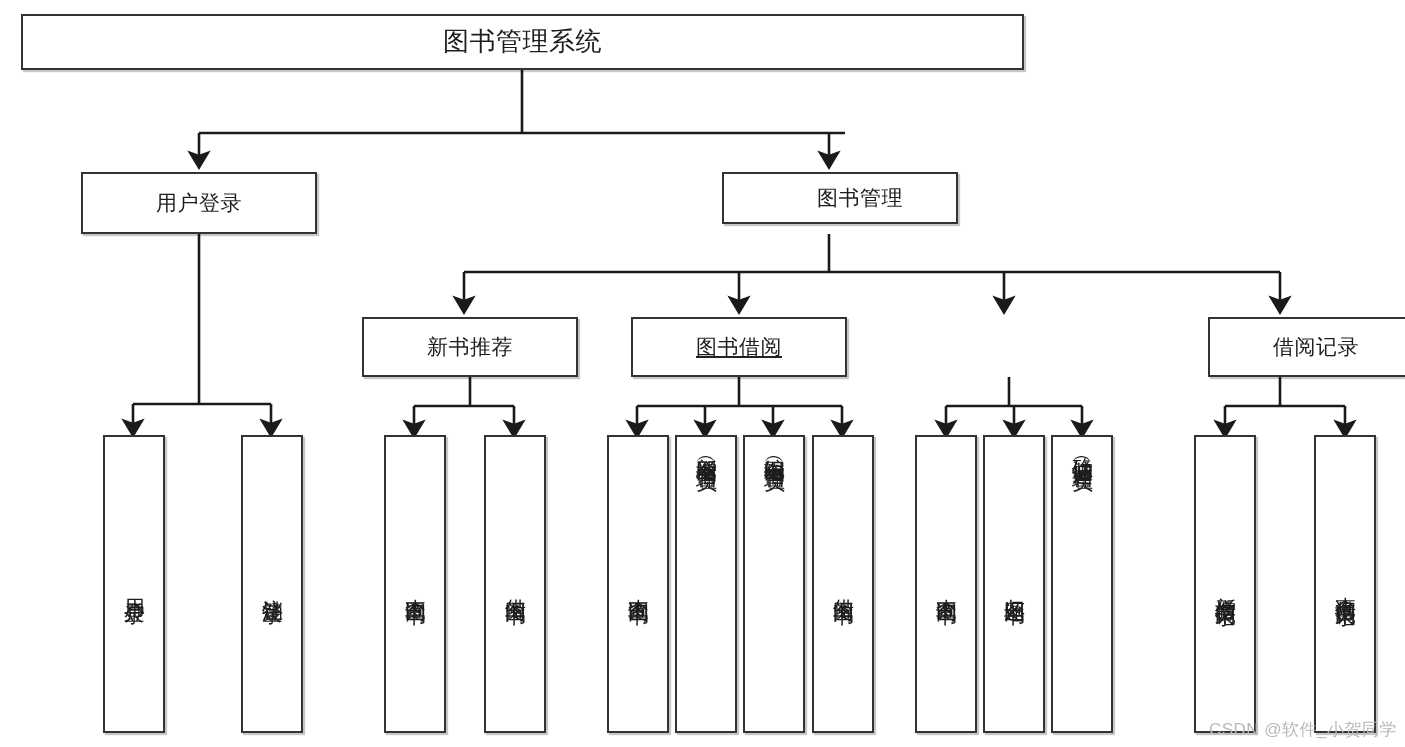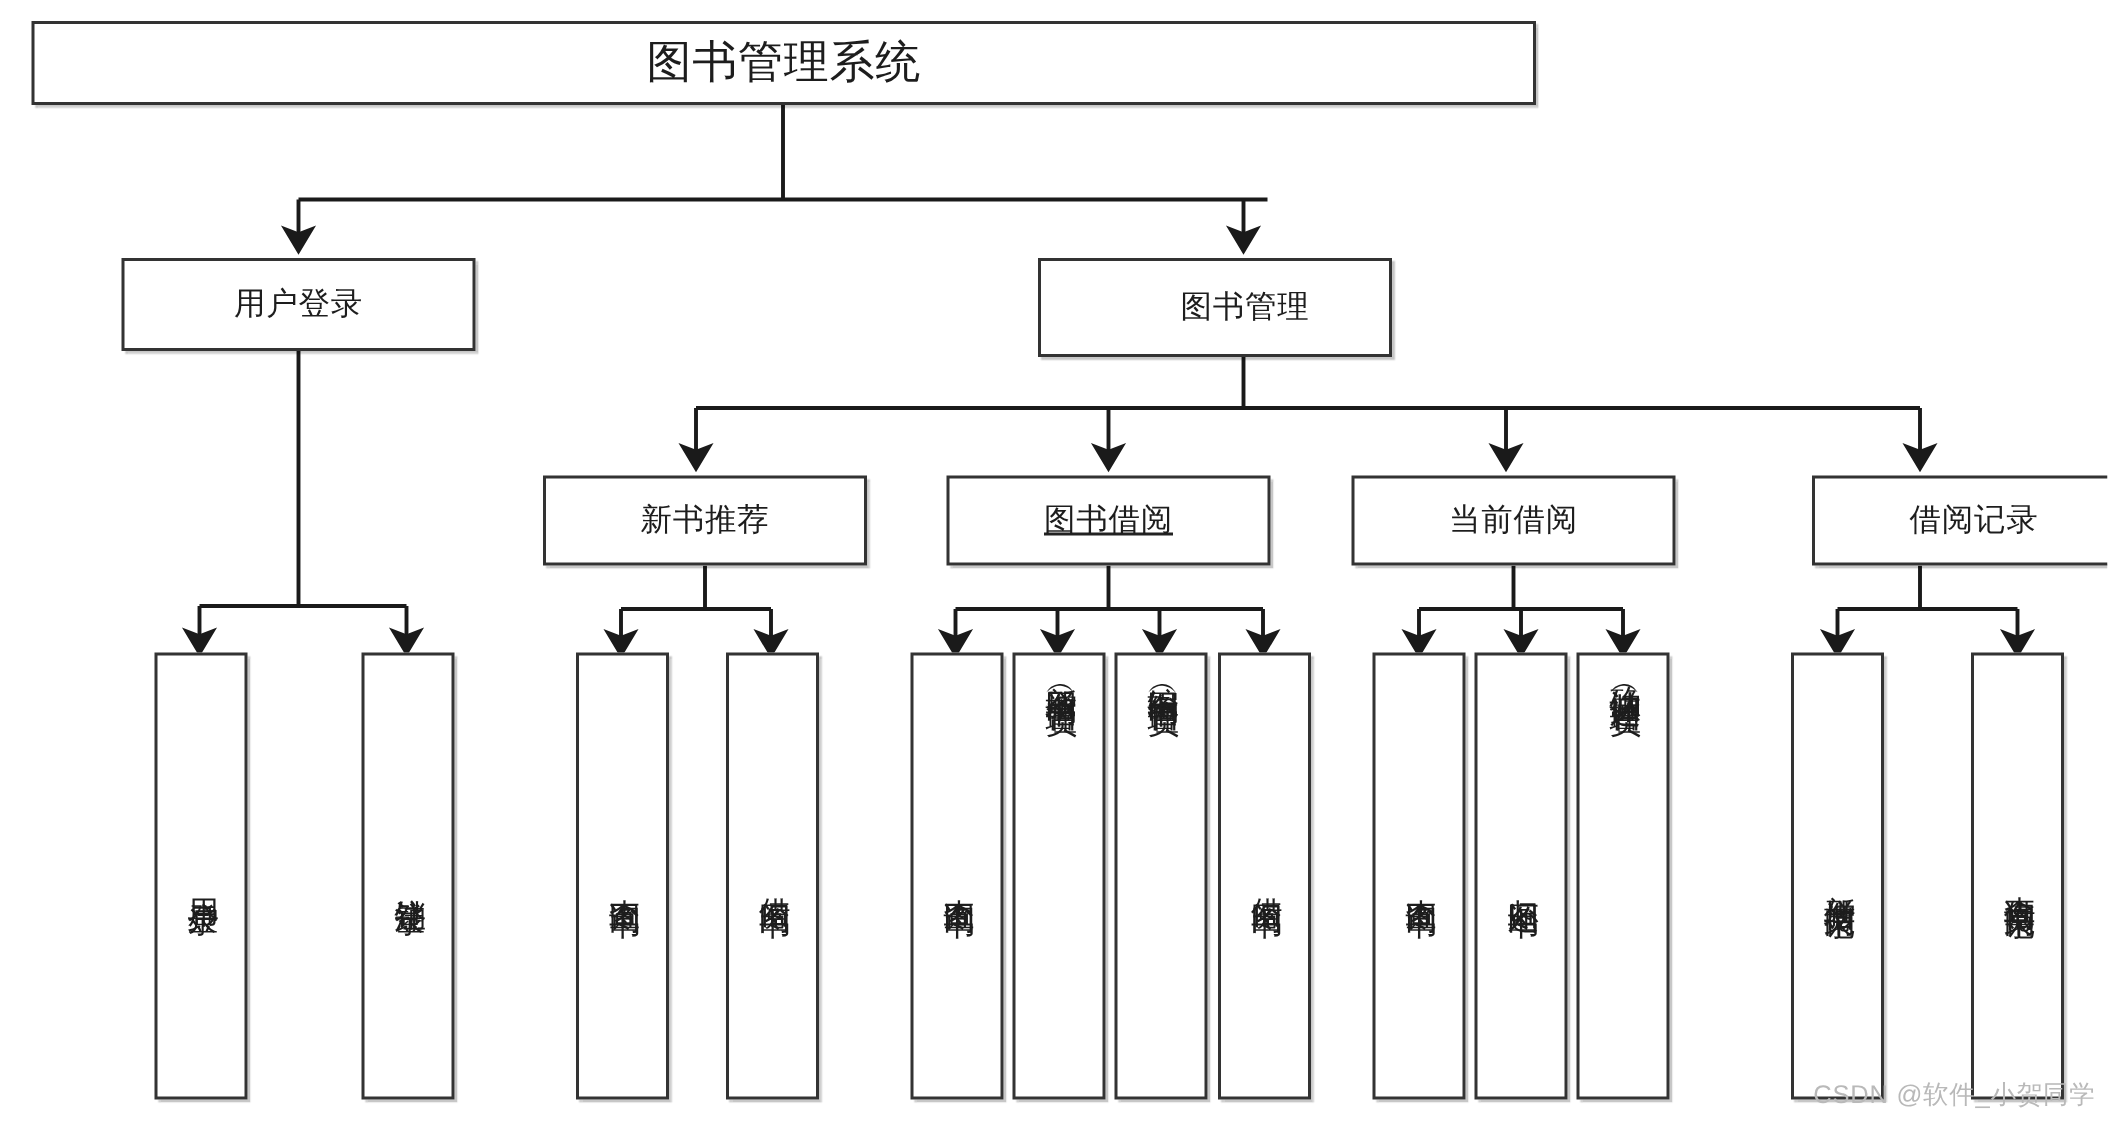--- a/index.html
+++ b/index.html
@@ -36,21 +36,21 @@
     justify-content: center;
     color: #222222;
   }
   .node .lbl {
     font-size: 21px;
     line-height: 1.15;
     letter-spacing: 0.5px;
     white-space: nowrap;
     color: #1d1d1d;
   }
-  .node.root .lbl { font-size: 30px; }
+  .node.root .lbl { font-size: 26px; }
   .node.leaf {
     align-items: flex-start;
     justify-content: center;
     padding-top: 4px;
   }
   .node.leaf .lbl {
     writing-mode: vertical-rl;
     text-orientation: upright;
     font-size: 21px;
     line-height: 1.28;
@@ -127,32 +127,29 @@
     </g>
   </svg>
 
   <div class="node root" style="left:21px; top:14px; width:1003px; height:56px;">
     <span class="lbl">图书管理系统</span>
   </div>
 
   <div class="node" style="left:81px; top:172px; width:236px; height:62px;">
     <span class="lbl">用户登录</span>
   </div>
-  <div class="node" style="left:692px; top:172px; width:236px; height:66px;padding-left:40px;">
+  <div class="node" style="left:722px; top:172px; width:236px; height:52px;padding-left:40px;">
     <span class="lbl">图书管理</span>
   </div>
 
   <div class="node" style="left:362px; top:317px; width:216px; height:60px;">
     <span class="lbl">新书推荐</span>
   </div>
   <div class="node" style="left:631px; top:317px; width:216px; height:60px;text-decoration:underline;">
     <span class="lbl">图书借阅</span>
-  </div>
-  <div class="node" style="left:901px; top:317px; width:216px; height:60px;">
-    <span class="lbl">当前借阅</span>
   </div>
   <div class="node" style="left:1172px; top:317px; width:216px; height:60px;margin-left:36px;">
     <span class="lbl">借阅记录</span>
   </div>
 
   <div class="node leaf mid" style="left:103px; top:435px; width:62px; height:298px;">
     <span class="lbl">用户登录</span>
   </div>
   <div class="node leaf mid" style="left:241px; top:435px; width:62px; height:298px;">
     <span class="lbl">注销登录</span>

